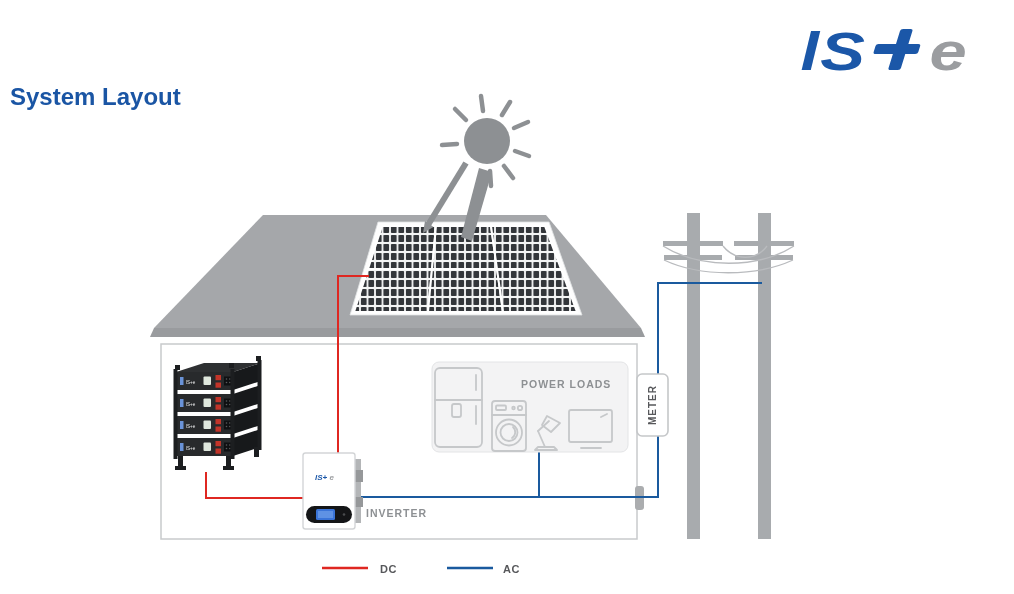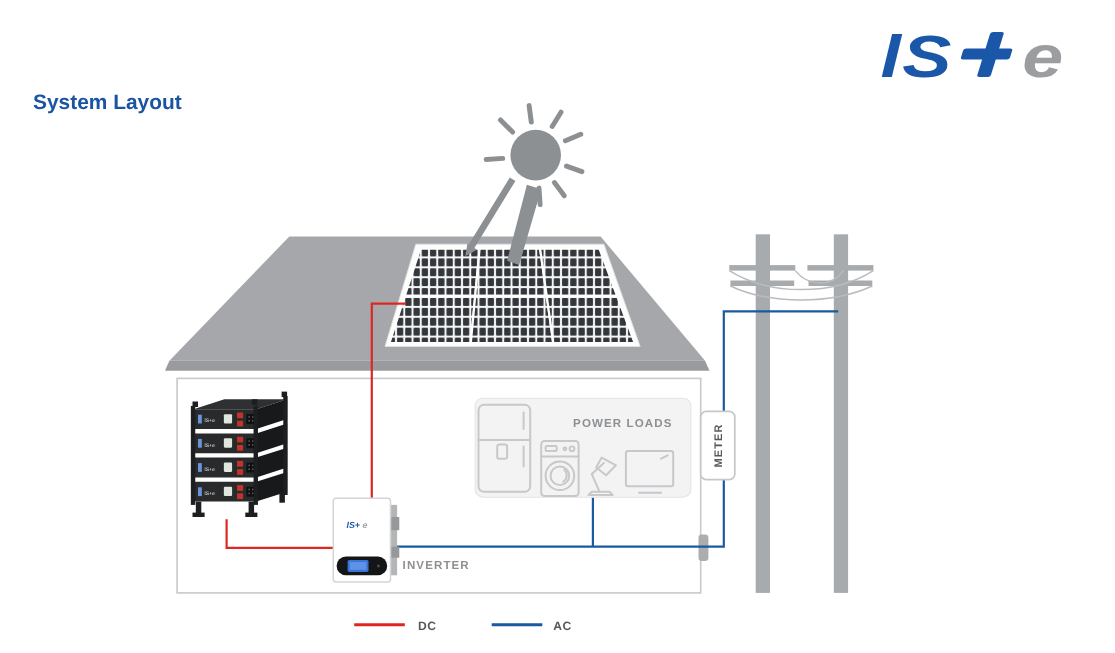--- a/index.html
+++ b/index.html
@@ -1,18 +1,18 @@
 <!DOCTYPE html>
 <html><head>
 <meta charset="utf-8">
 <style>
   html,body{margin:0;padding:0;background:#ffffff;}
   .stage{position:relative;width:1014px;height:594px;background:#fff;overflow:hidden;
          font-family:"Liberation Sans",sans-serif;}
-  .title{position:absolute;left:10px;top:83px;font-size:19px;font-weight:bold;color:#1a55a4;letter-spacing:0;margin-left:20px;}
+  .title{position:absolute;left:10px;top:83px;font-size:24px;font-weight:bold;color:#1a55a4;letter-spacing:0;}
   .logo-svg{position:absolute;left:798px;top:24px;}
   svg{display:block;}
   .scene{position:absolute;left:0;top:0;}
   text{font-family:"Liberation Sans",sans-serif;}
   .lbl{fill:#8d9093;font-weight:bold;}
   .dark-lbl{fill:#57585b;font-weight:bold;}
 </style>
 </head>
 <body>
 

